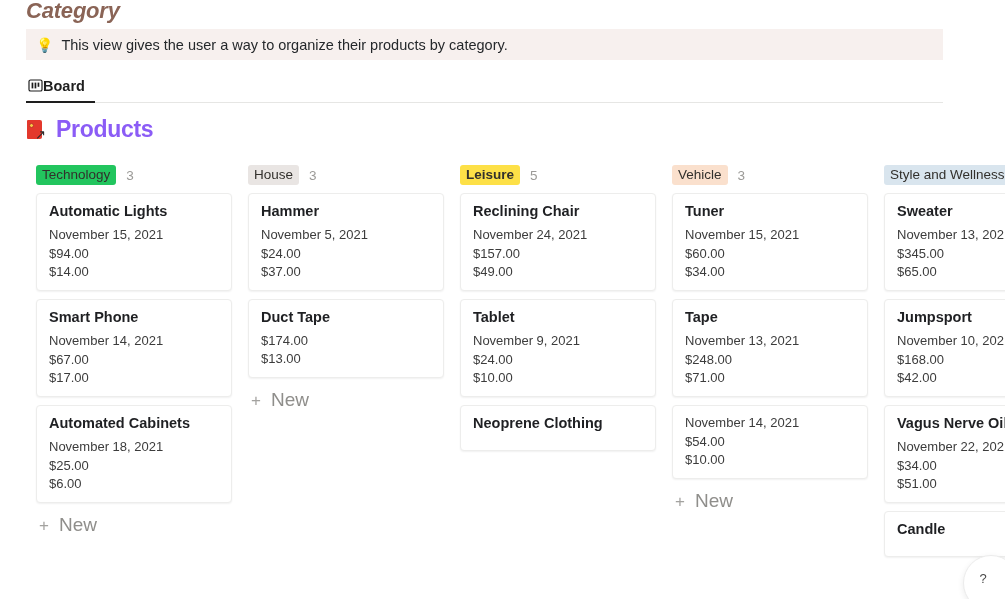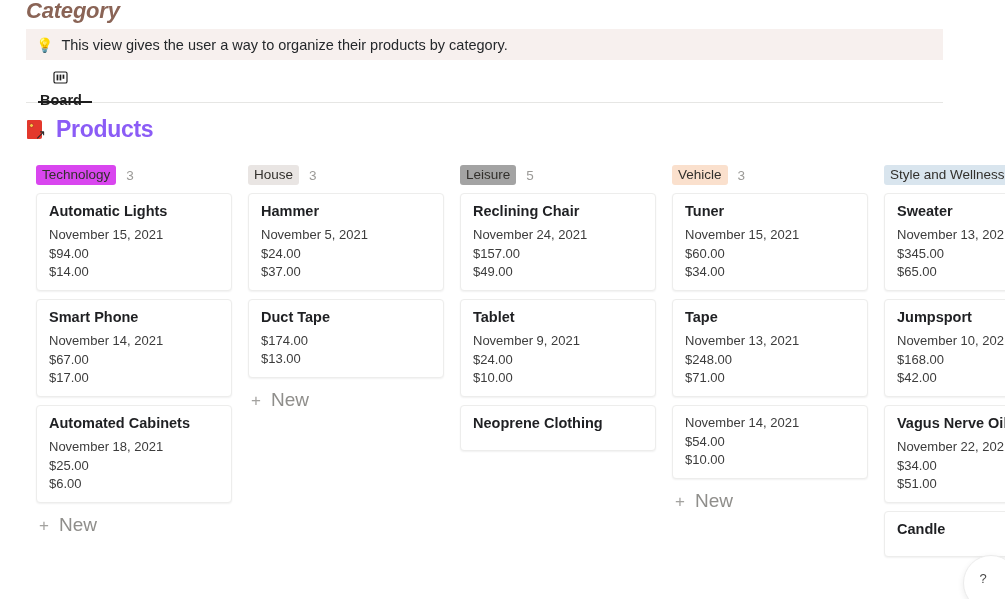--- a/index.html
+++ b/index.html
@@ -63,30 +63,29 @@
   .tabbar {
     position: absolute;
     left: 26px;
     top: 70px;
     width: 917px;
     height: 33px;
     border-bottom: 1px solid #e6e6e4;
   }
   .tab {
     position: absolute;
-    left: 12px;
+    left: 0;
     top: 0;
     height: 33px;
     display: flex;
     align-items: center;
-    gap: 7px;
+    gap: 0;
     padding: 0 10px 0 2px;
     border-bottom: 2px solid #1e1e1e;
     cursor: pointer;
-    flex-direction: column;
   }
   .tab-icon {
     display: inline-block;
     width: 15px;
     height: 15px;
     position: relative;
   }
   .tab-label {
     font-size: 14.5px;
     font-weight: 600;
@@ -291,21 +290,21 @@
       <span class="door"></span>
       <span class="knob"></span>
       <span class="arrow">↗</span>
     </span>
     <span class="db-title">Products</span>
   </div>
 
   <div class="board" id="board-root">
       <div class="column">
         <div class="col-header">
-          <span class="col-tag" style="background: #d946ef;">Technology</span>
+          <span class="col-tag" style="background: #22c55e;">Technology</span>
           <span class="col-count">3</span>
         </div>
         <div class="cards">
           <div class="card">
             <div class="card-title">Automatic Lights</div>
             <div class="card-date">November 15, 2021</div>
             <div class="card-price">$94.00</div>
             <div class="card-price">$14.00</div>
           </div>
           <div class="card">
@@ -344,21 +343,21 @@
             <div class="card-price">$13.00</div>
           </div>
         </div>
         <div class="new-btn">
           <span class="new-plus">+</span>
           <span class="new-label">New</span>
         </div>
       </div>
       <div class="column">
         <div class="col-header">
-          <span class="col-tag" style="background: #a3a3a3;">Leisure</span>
+          <span class="col-tag" style="background: #fde047; font-weight: bold;">Leisure</span>
           <span class="col-count">5</span>
         </div>
         <div class="cards">
           <div class="card">
             <div class="card-title">Reclining Chair</div>
             <div class="card-date">November 24, 2021</div>
             <div class="card-price">$157.00</div>
             <div class="card-price">$49.00</div>
           </div>
           <div class="card">

